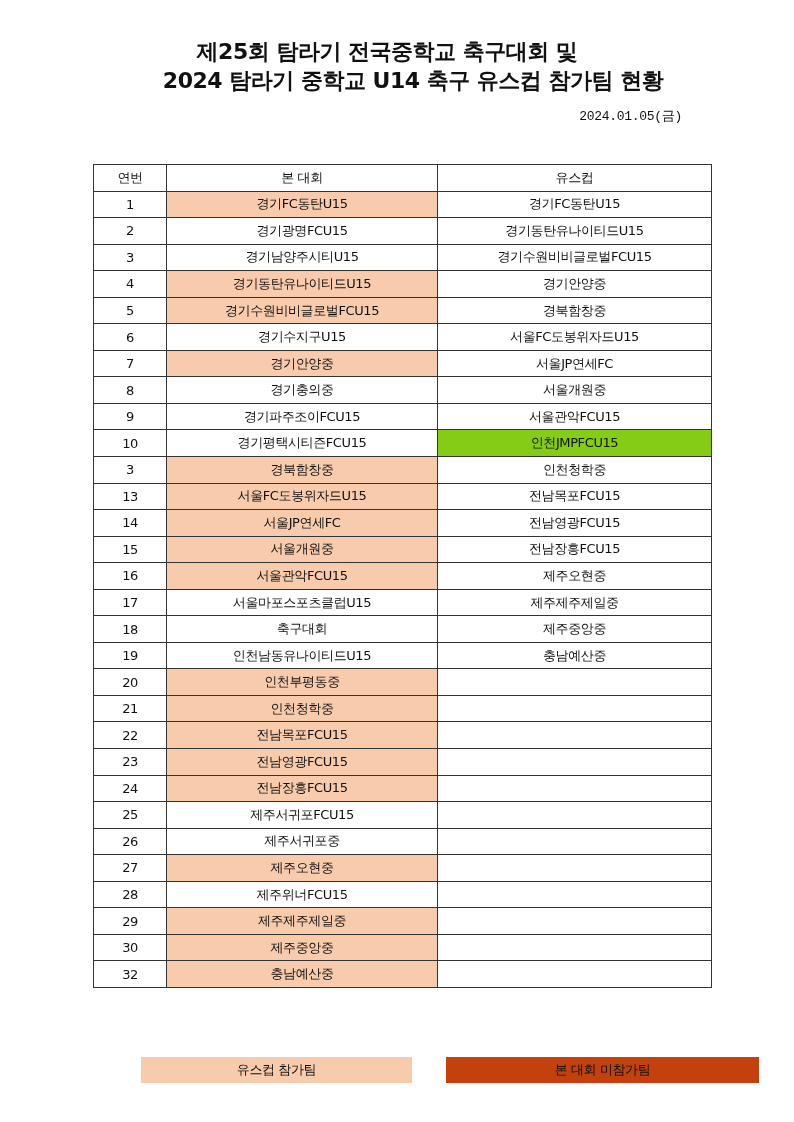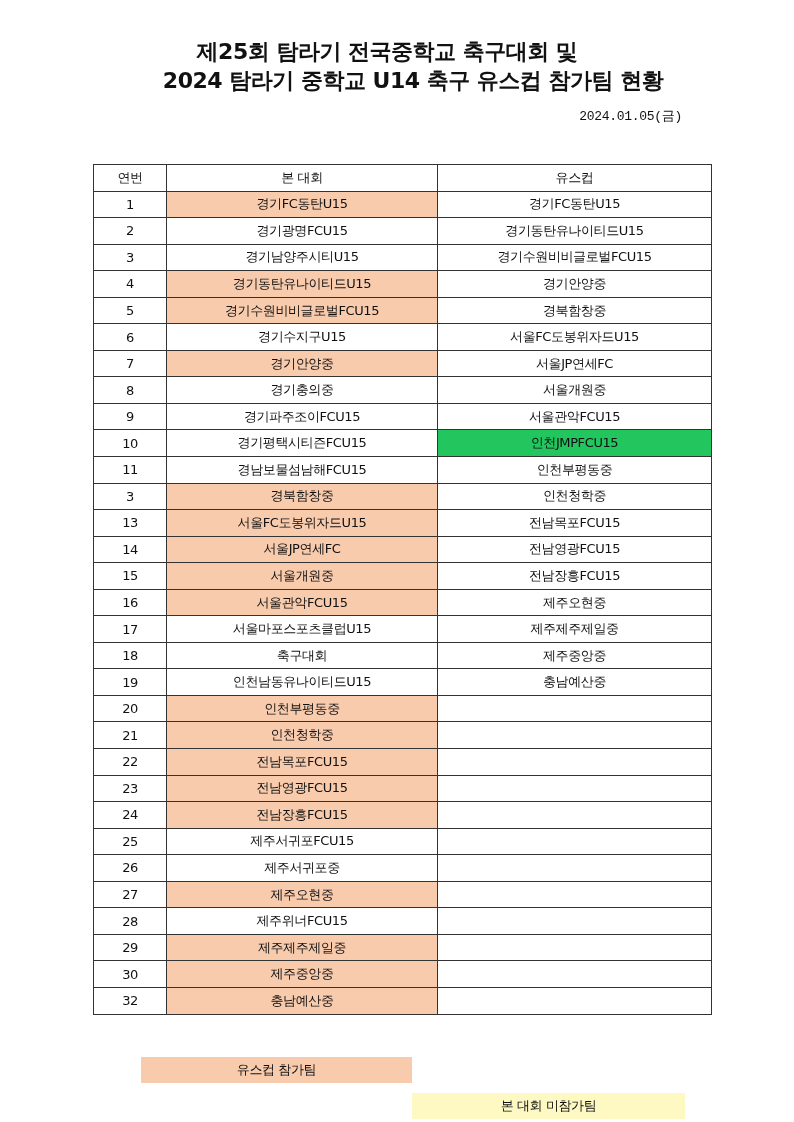--- a/index.html
+++ b/index.html
@@ -11,25 +11,25 @@
   .title.l2 { top:67px; }
   .date { position:absolute; top:107px; right:112px; font-size:13px; letter-spacing:-0.3px;font-family:Liberation Mono, monospace; }
   table.roster { position:absolute; left:68px; top:164px; width:618px;
                  border-collapse:collapse; table-layout:fixed;margin-left:25px; }
   table.roster td, table.roster th {
     border:1px solid #333; height:25.55px; padding:0; text-align:center;
     vertical-align:middle; font-size:13px; font-weight:normal; letter-spacing:-0.4px;
     white-space:nowrap; overflow:hidden; }
   col.c0 { width:73px; } col.c1 { width:271px; } col.c2 { width:274px; }
   .hl-orange { background:#F8CBAD; }
-  .hl-green  { background:#22c55e; }
-  .legend { position:absolute; top:1057px; left:141px; height:26px; display:flex; }
+  .hl-green  { background:#84cc16; }
+  .legend { position:absolute; top:1057px; left:141px; height:26px; display:flex;gap:34px; }
   .legend div { height:26px; line-height:26px; text-align:center; font-size:13px; letter-spacing:-0.4px; }
   .legend .lg1 { width:271px; background:#F8CBAD; }
-  .legend .lg2 { width:273px; background:#fef9c3;margin-top:36px; }
+  .legend .lg2 { width:313px; background:#c2410c; }
 </style>
 </head>
 <body>
 
 <div class="title l1">제25회 탐라기 전국중학교 축구대회 및</div>
 <div class="title l2">2024 탐라기 중학교 U14 축구 유스컵 참가팀 현황</div>
 <div class="date">2024.01.05(금)</div>
 
 <table class="roster">
   <colgroup>
@@ -89,25 +89,20 @@
         <td>9</td>
         <td>경기파주조이FCU15</td>
         <td>서울관악FCU15</td>
       </tr>
       <tr>
         <td>10</td>
         <td>경기평택시티즌FCU15</td>
         <td class="hl-green">인천JMPFCU15</td>
       </tr>
       <tr>
-        <td>11</td>
-        <td>경남보물섬남해FCU15</td>
-        <td>인천부평동중</td>
-      </tr>
-      <tr>
         <td>3</td>
         <td class="hl-orange">경북함창중</td>
         <td>인천청학중</td>
       </tr>
       <tr>
         <td>13</td>
         <td class="hl-orange">서울FC도봉위자드U15</td>
         <td>전남목포FCU15</td>
       </tr>
       <tr>

